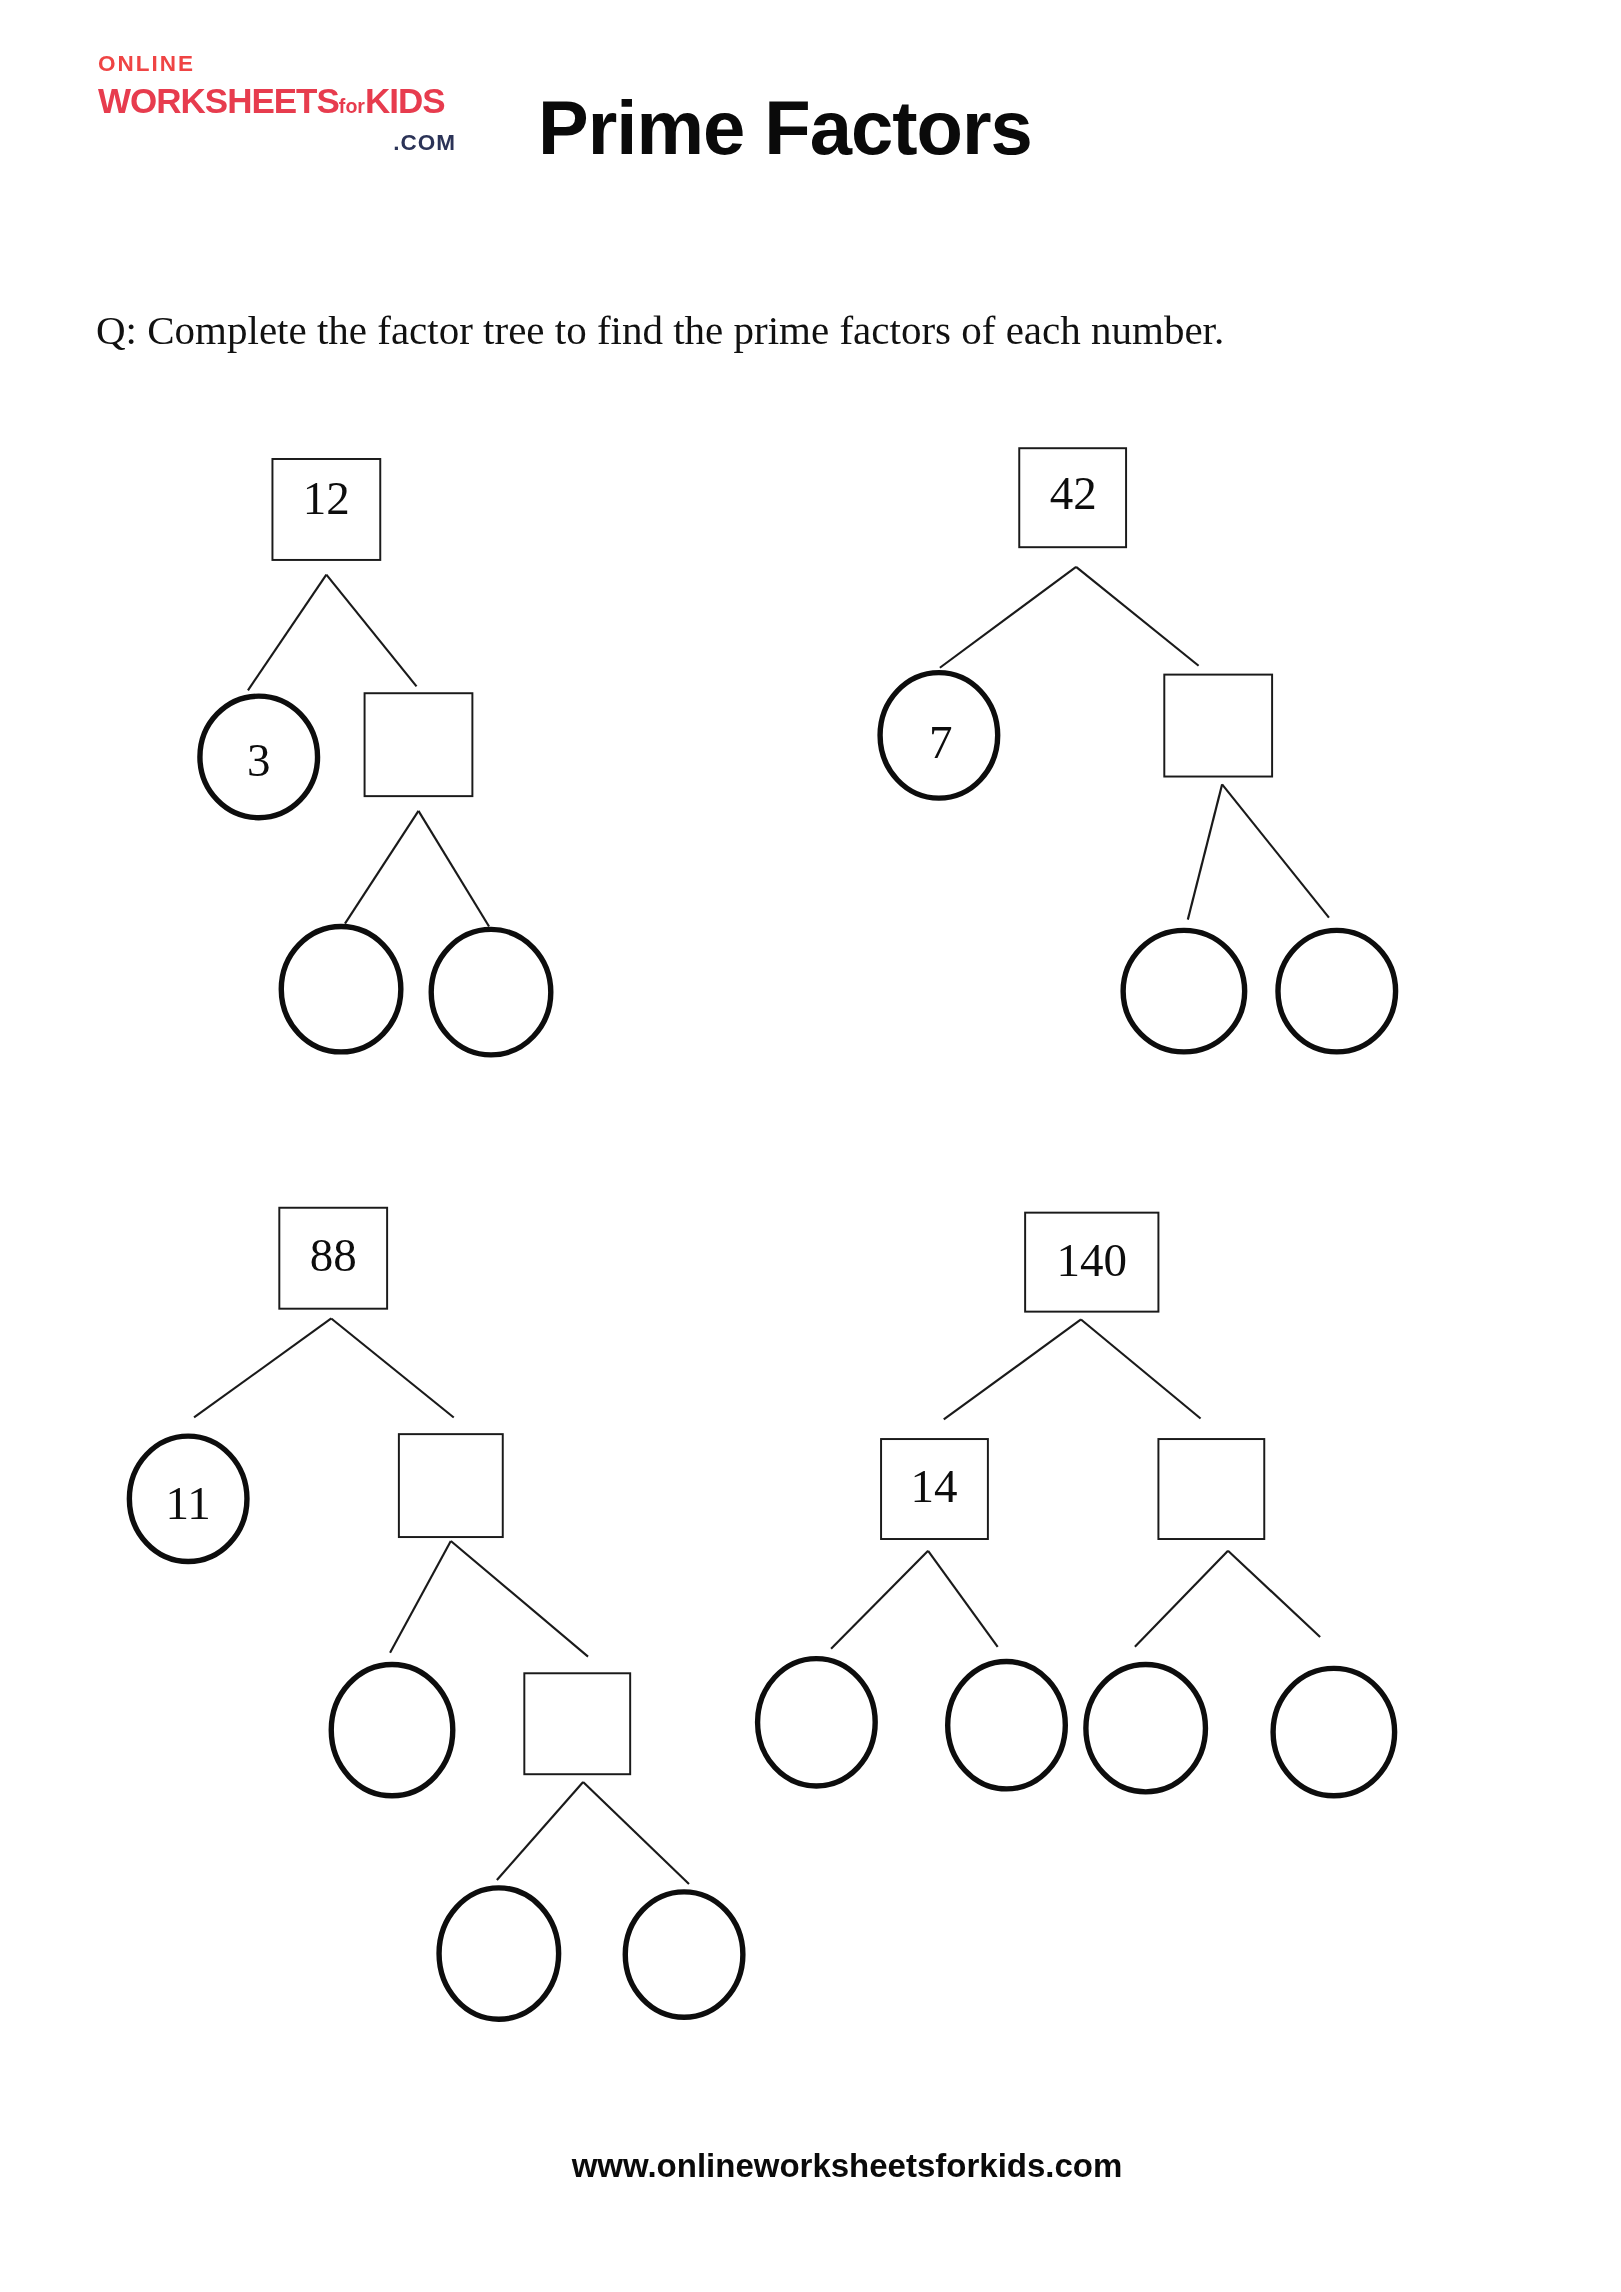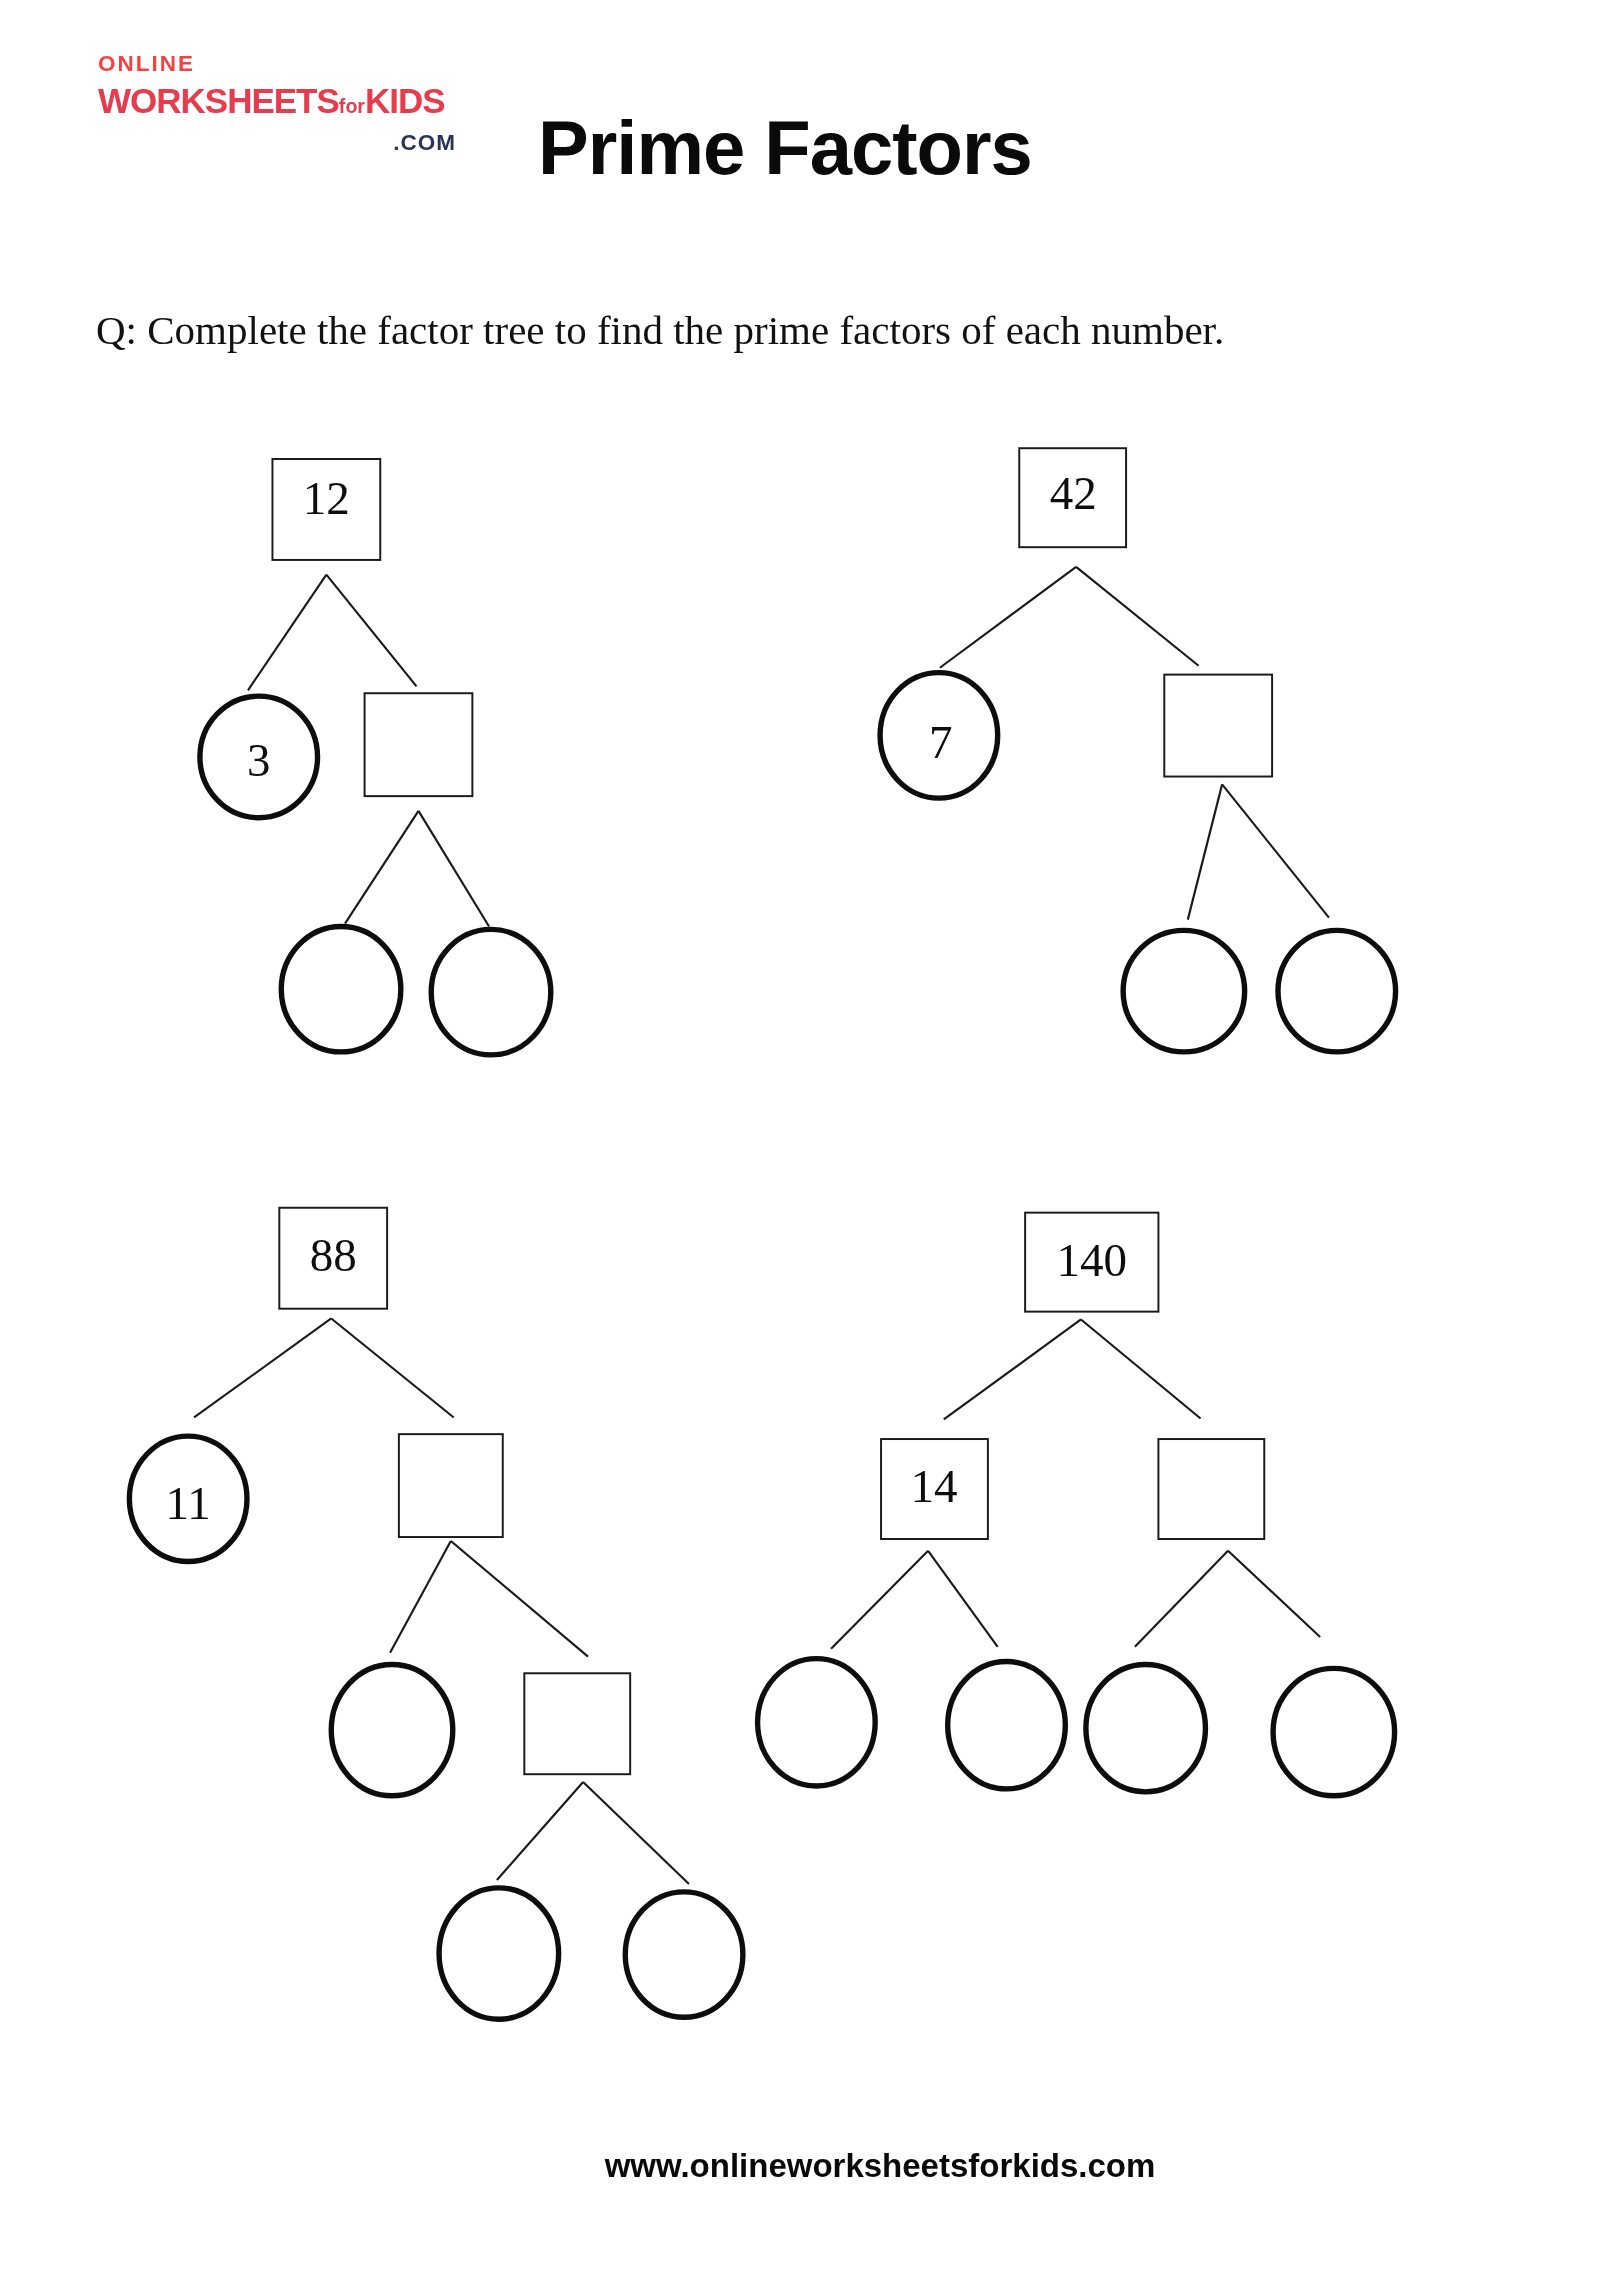--- a/index.html
+++ b/index.html
@@ -27,21 +27,21 @@
     white-space:nowrap;
   }
   .logo-brand .big{font-size:35px;letter-spacing:-1px;}
   .logo-brand .small{font-size:19.6px;margin:0 0;}
   .logo-com{
     width:358px;text-align:right;
     font-size:22.5px;font-weight:bold;color:#2b3357;letter-spacing:1px;
     margin-top:9px;
   }
   .page-title{
-    left:538px;top:104px;
+    left:538px;top:84px;
     font-size:76px;font-weight:bold;letter-spacing:-1px;
     color:#0a0a0a;
     white-space:nowrap;
   }
 
   
   .question{
     left:96px;top:306px;
     font-family:"Liberation Serif", serif;
     font-size:41px;color:#111;
@@ -54,21 +54,21 @@
   .node-square{stroke:#1a1a1a;stroke-width:2;fill:#ffffff;}
   .node-circle{stroke:#0d0d0d;stroke-width:5.5;fill:#ffffff;}
   .node-label{
     font-family:"Liberation Serif", serif;
     font-size:48px;fill:#0d0d0d;
     text-anchor:middle;dominant-baseline:central;
   }
 
   
   .footer{
-    left:880px;top:2147px;
+    left:847px;top:2147px;
     transform:translateX(-50%);
     font-size:33px;font-weight:bold;color:#0a0a0a;
     white-space:nowrap;
   }
 </style>
 </head>
 <body>
 
 <div class="abs logo">
   <div class="logo-online">ONLINE</div>

